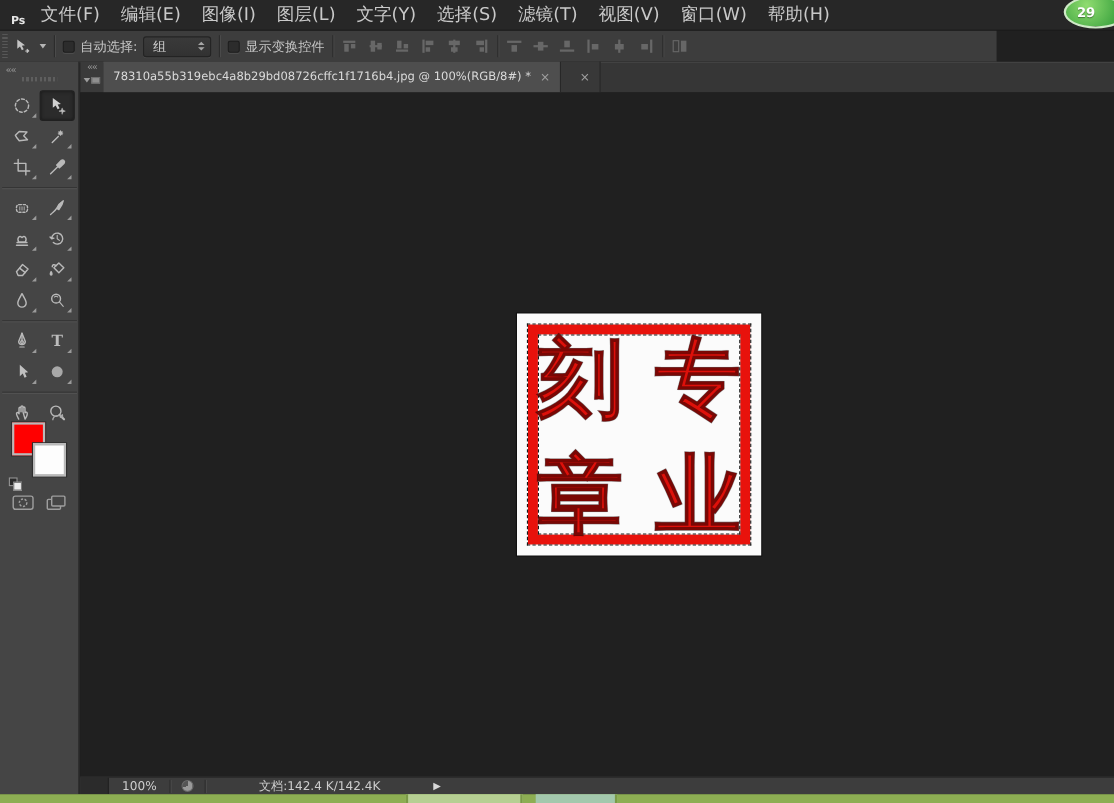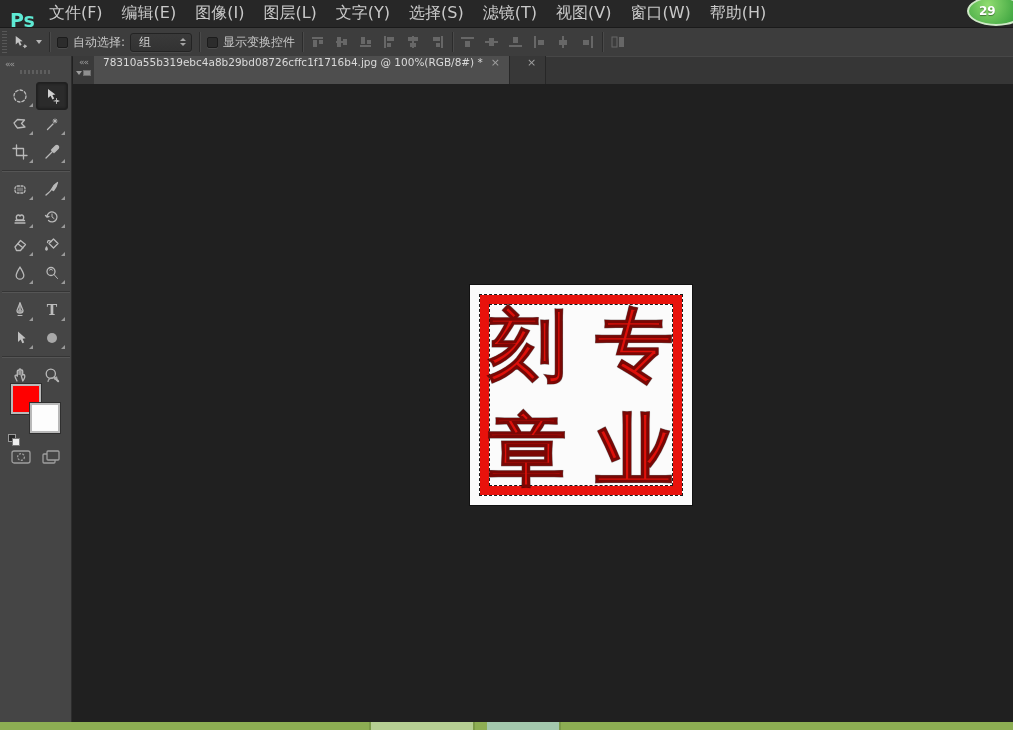--- a/index.html
+++ b/index.html
@@ -3,26 +3,26 @@
 <meta charset="utf-8">
 <style>
   * { margin:0; padding:0; box-sizing:border-box; }
   html,body { width:1013px; height:730px; overflow:hidden; }
   body { font-family:"DejaVu Sans","Liberation Sans",sans-serif; background:#202020; position:relative; }
   .app { position:absolute; inset:0; width:1013px; height:730px; background:#202020; }
 
   
   .menubar { position:absolute; left:0; top:0; width:1013px; height:28px;
     background:#272727; border-bottom:1px solid #1a1a1a; display:flex; align-items:center; }
-  .ps-logo { color:#5eead4; font-weight:bold; font-size:19px; margin:12px 14px 0 10px; letter-spacing:0; }
+  .ps-logo { color:#e5e5e5; font-weight:bold; font-size:10px; margin:12px 14px 0 10px; letter-spacing:0; }
   .menu-items { display:flex; gap:19px; }
   .menu-item { color:#c9c9c9; font-size:16px; cursor:default; }
 
   
-  .optionsbar { position:absolute; left:0; top:28px; width:1013px; height:29px;
+  .optionsbar { position:absolute; left:0; top:28px; width:906px; height:29px;
     background:#3d3d3d; border-bottom:1px solid #262626; display:flex; align-items:center; }
   .grabber-v { width:5px; height:22px; margin:0 4px 0 2px;
     background:repeating-linear-gradient(to bottom,#585858 0 1px,transparent 1px 3px); }
   .opt-sep { width:1px; height:20px; background:#2c2c2c; box-shadow:1px 0 0 #4a4a4a; margin:0 7px; }
   .opt-group { display:flex; align-items:center; gap:5px; }
   .caret-down { width:0; height:0; border-left:3px solid transparent; border-right:3px solid transparent;
     border-top:4px solid #b5b5b5; margin-left:3px; }
   .checkbox { width:11px; height:11px; background:#2c2c2c; border:1px solid #1c1c1c;
     box-shadow:0 1px 0 rgba(255,255,255,.08); border-radius:2px; }
   .opt-label { color:#c6c6c6; font-size:12px; }
@@ -41,21 +41,21 @@
   .dock-corner { position:absolute; left:73px; top:56px; width:21px; height:28px; background:#3a3a3a;
     display:flex; flex-direction:column; align-items:center; }
   .collapse-glyph { color:#9d9d9d; font-size:9px; line-height:9px; margin-top:2px; letter-spacing:-1px; }
   .mini-panel-btn { margin-top:3px; display:flex; align-items:center; gap:1px; }
   .mini-panel-btn .tri { width:0;height:0;border-left:3px solid transparent;border-right:3px solid transparent;border-top:4px solid #9d9d9d; }
   .mini-panel-btn .box { width:8px; height:6px; background:#8f8f8f; border:1px solid #6d6d6d; }
 
   
   .tabbar { position:absolute; left:94px; top:56px; width:919px; height:28px; background:#363636;
     box-shadow:inset 0 1px 0 #474747; display:flex; align-items:stretch; }
-  .doc-tab { display:flex; padding:0 9px; font-size:10.5px; white-space:nowrap;
+  .doc-tab { display:flex; align-items:center; padding:0 9px; font-size:10.5px; white-space:nowrap;
     border-right:1px solid #272727; }
   .doc-tab.active { background:#4e4e4e; color:#dadada; }
   .doc-tab.inactive { background:#383838; color:#9b9b9b; }
   .tab-close { margin-left:8px; font-size:11px; color:#9f9f9f; cursor:pointer; }
 
   
   .toolpanel { position:absolute; left:0; top:56px; width:72px; height:666px; background:#454545;
     border-right:1px solid #2d2d2d; }
   .toolpanel .collapse-glyph { position:absolute; left:5px; top:2px; }
   .tool-grabber { position:absolute; left:20px; top:14px; width:32px; height:4px;
@@ -449,20 +449,29 @@
       <div class="stamp-frame"></div>
       <div class="stamp-chars">
         <span class="stamp-char">刻</span>
         <span class="stamp-char">专</span>
         <span class="stamp-char">章</span>
         <span class="stamp-char">业</span>
       </div>
     </div>
   </div>
 
+  <div class="statusbar">
+    <div class="status-notch"></div>
+    <span class="status-zoom">100%</span>
+    <div class="status-sep"></div>
+    <span class="drive-icon"></span>
+    <div class="status-sep"></div>
+    <span class="status-doc">文档:142.4 K/142.4K</span>
+    <span class="status-arrow">▶</span>
+  </div>
 
   <div class="taskbar-strip">
     <div class="strip-seg1"></div>
     <div class="strip-seg2"></div>
   </div>
 
   <div class="rec-badge">
     <span>29</span>
   </div>
 

